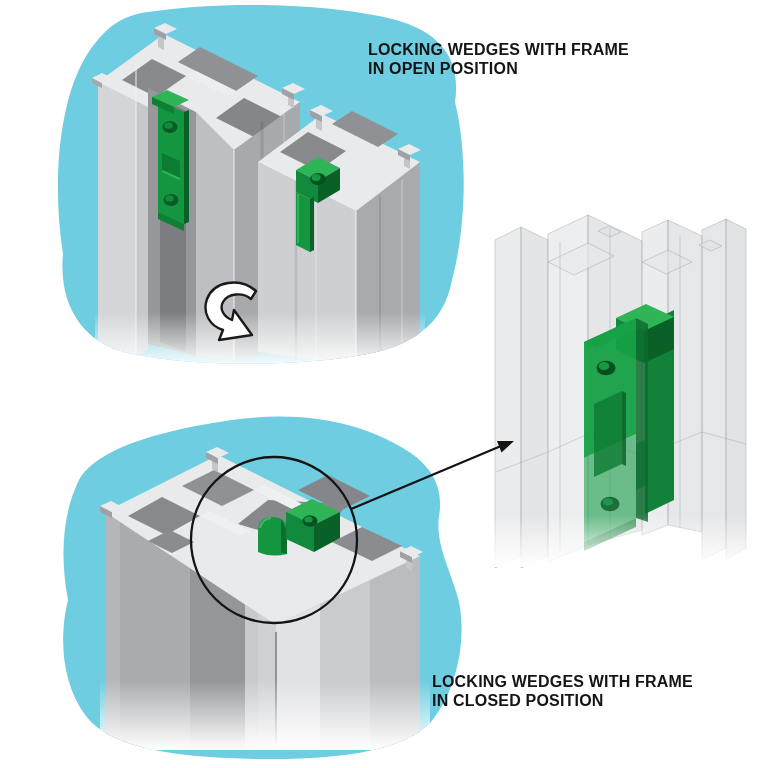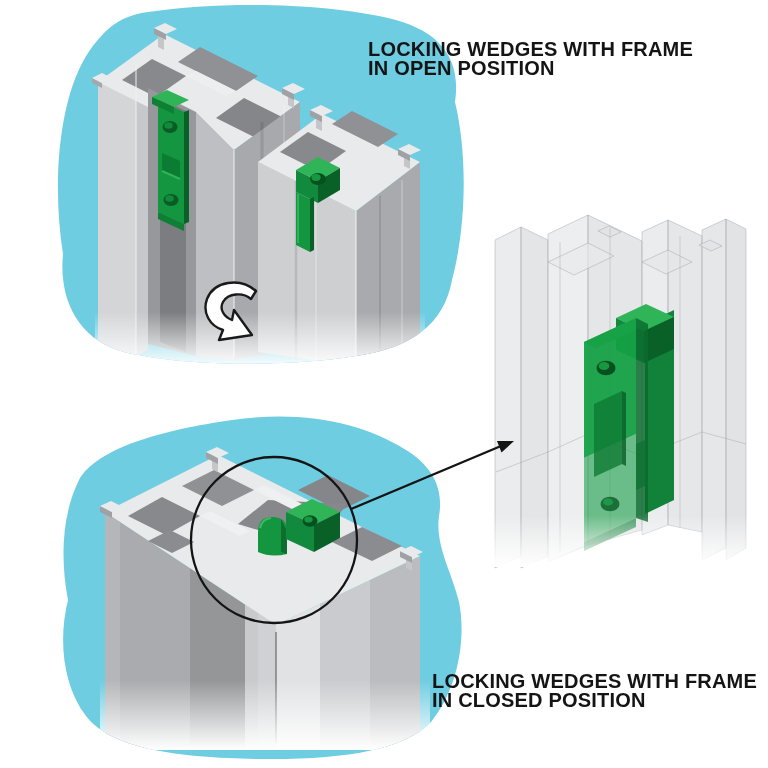--- a/index.html
+++ b/index.html
@@ -1,19 +1,19 @@
 <!DOCTYPE html>
 <html style="--background: #ffffff; --highlight_cyan: #6fcde2; --wedge_green: #14953f; --wedge_green_light: #2fb457; --wedge_green_dark: #0a6128; --profile_light: #e9eaeb; --profile_mid: #c6c8cb; --profile_dark: #a2a4a7; --profile_shadow: #87898c; --ink: #141414;"><head>
 <meta charset="utf-8">
 <style>
   html,body{margin:0;padding:0;background:#fff;}
   #stage{position:relative;width:768px;height:768px;overflow:hidden;
          font-family:"Liberation Sans","DejaVu Sans",sans-serif;background:#fff;}
   #stage svg{position:absolute;left:0;top:0;}
-  .cap{position:absolute;font-weight:bold;font-size:20px;line-height:19px;
+  .cap{position:absolute;font-weight:bold;font-size:16px;line-height:19px;
        letter-spacing:.2px;color:var(--ink,#141414);white-space:pre-line;}
   #cap-open{left:368px;top:40px;}
   #cap-closed{left:432px;top:672px;}
   .blob{fill:var(--highlight_cyan,#6fcde2);}
   .gmid{fill:var(--wedge_green,#14953f);}
   .glight{fill:var(--wedge_green_light,#2fb457);}
   .gdark{fill:var(--wedge_green_dark,#0a6128);}
   .tface{fill:var(--profile_light,#e9eaeb);}
   .chan{fill:var(--profile_shadow,#87898c);}
   .ink-stroke{stroke:var(--ink,#141414);}

